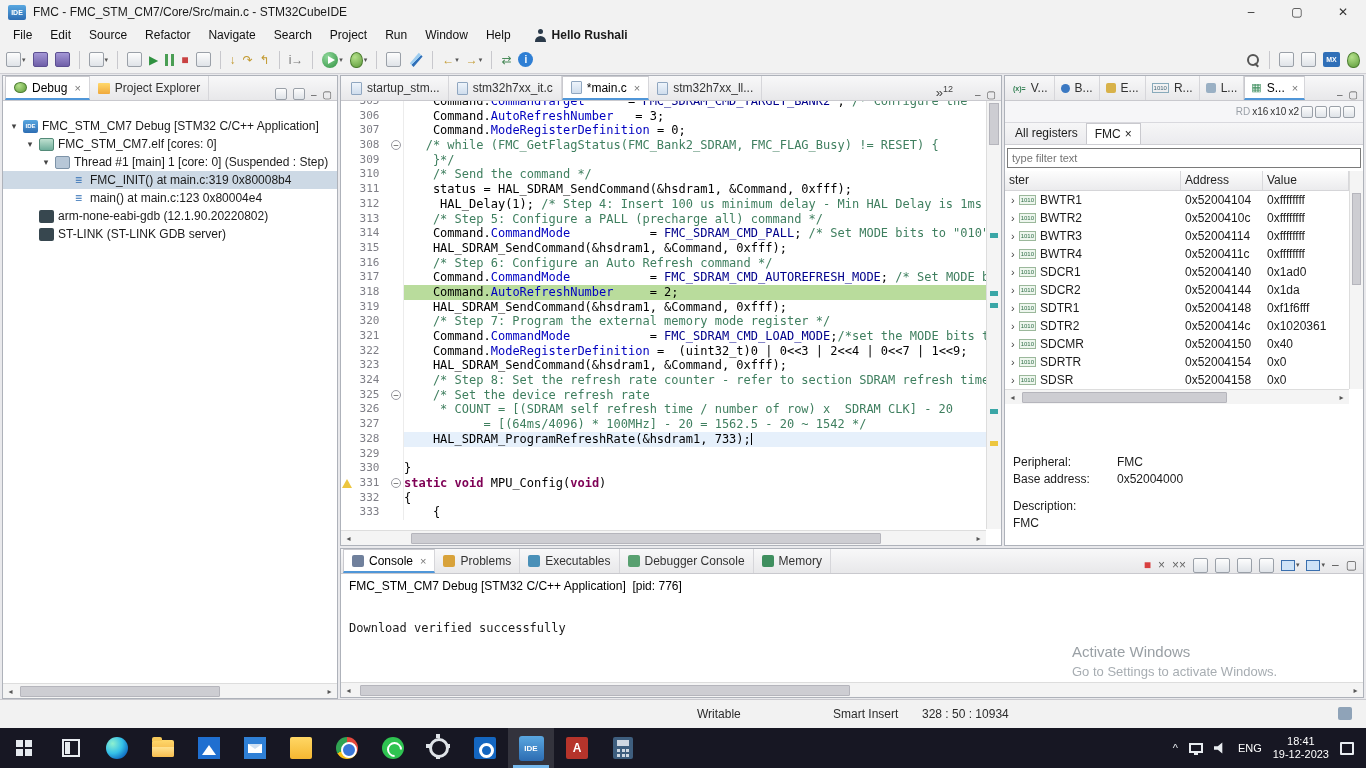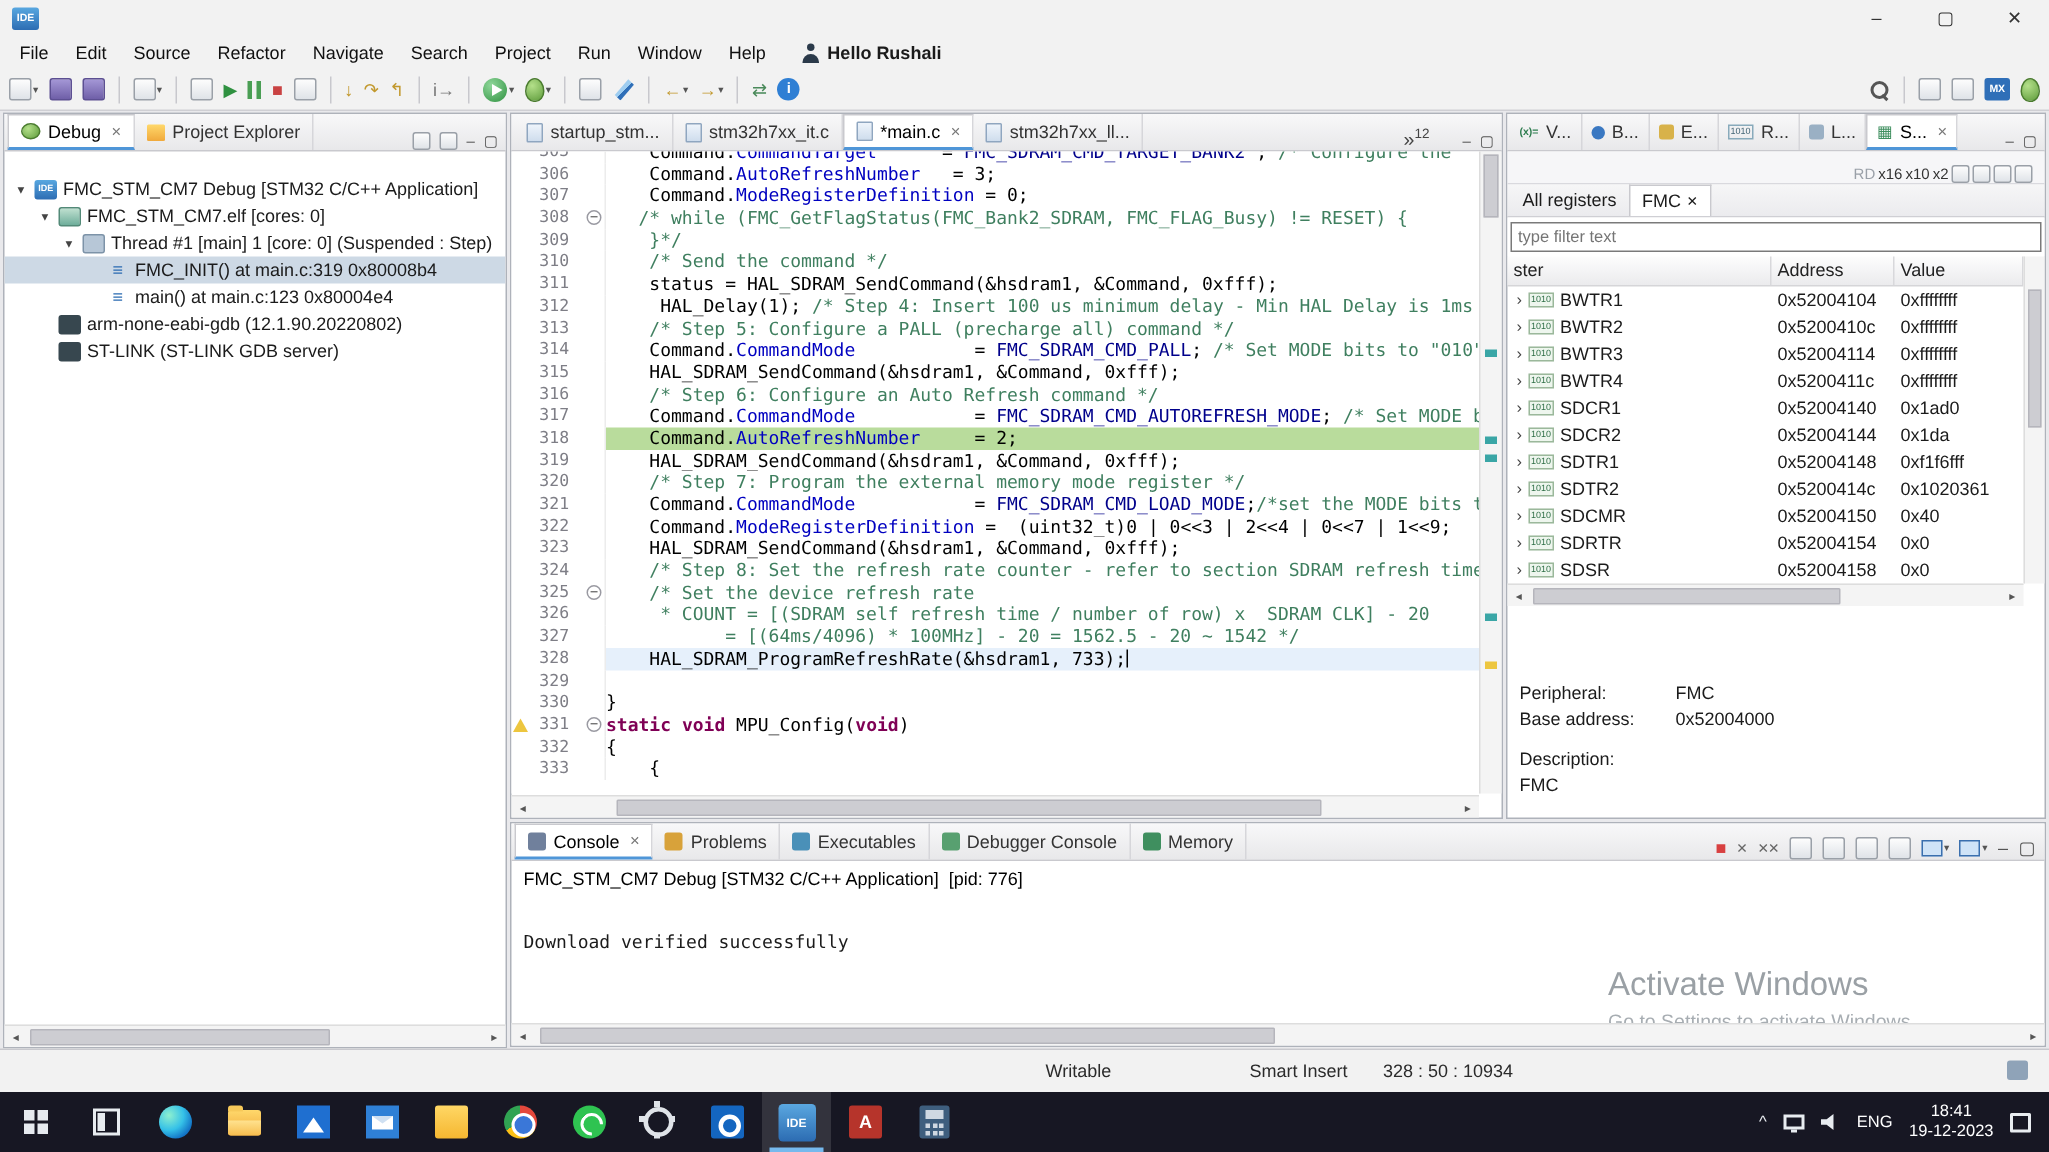--- a/index.html
+++ b/index.html
@@ -91,21 +91,21 @@
 
 .regs-panel{left:1004px;top:75px;width:360px;height:471px}
 .vtab{padding:0 6px}
 .vt{font-size:8px;color:#666;display:inline-block}
 .vt-vars{color:#2e7d4f;font-size:7px;font-weight:bold}
 .vt-bkpt{width:9px;height:9px;border-radius:50%;background:#3a78c2}
 .vt-expr{width:10px;height:10px;background:#d8b24a;border-radius:2px}
 .vt-regs{font-size:6px;border:1px solid #88aabb;padding:0 1px;color:#446677;line-height:8px}
 .vt-live{width:10px;height:10px;background:#9ab0c4;border-radius:2px}
 .vt-sfrs{color:#3f8f5f;font-size:11px}
-.regtoolbar{position:absolute;top:25px;left:0;right:0;height:22px;border-bottom:1px solid #d9d9de;display:flex;align-items:flex-end;justify-content:flex-end;gap:2px;padding:0 8px;background:#f6f6f8}
+.regtoolbar{position:absolute;top:25px;left:0;right:0;height:22px;border-bottom:1px solid #d9d9de;display:flex;align-items:center;justify-content:flex-end;gap:2px;padding:0 8px;background:#f6f6f8}
 .rt-text{font-size:10px;color:#333}
 .rt-dim{color:#9aa0a8}
 .subtabs{position:absolute;top:47px;left:0;right:0;height:22px;display:flex;align-items:flex-end;border-bottom:1px solid #cfcfd4;background:linear-gradient(#f6f6f7,#ebebee);padding-left:2px}
 .stab{height:21px;line-height:21px;padding:0 8px;font-size:12px;display:flex;gap:4px;align-items:center}
 .stab.active{background:#fff;border:1px solid #c9c9ce;border-bottom:none}
 .filter-wrap{position:absolute;top:69px;left:0;right:0;height:26px;padding:3px 2px;background:#fff}
 .filter-input{width:100%;height:20px;border:1px solid #7a7a7a;font-size:11px;padding:0 4px;color:#333;font-family:"Liberation Sans",sans-serif}
 .rhead{position:absolute;top:95px;left:0;right:14px;height:20px;display:grid;grid-template-columns:176px 82px 1fr;background:linear-gradient(#fdfdfd,#ebebed);border-bottom:1px solid #d5d5d8;font-size:12px;color:#222}
 .rhead span{padding:2px 4px;border-right:1px solid #d8d8db}
 .reg-rows{position:absolute;top:115px;left:0;right:14px}
@@ -122,21 +122,21 @@
 .ri-label{width:104px;flex:0 0 auto}
 
 
 .console-panel{left:340px;top:548px;width:1024px;height:150px}
 .ct-chip{width:12px;height:12px;border-radius:2px}
 .ct-con{background:#70809c}.ct-prob{background:#d8a23a}.ct-exe{background:#4a90b8}.ct-dbg{background:#58a070}.ct-mem{background:#3f8f5f}
 .ctools{margin-left:auto;display:flex;gap:7px;align-items:center;padding-right:6px}
 .console-title{position:absolute;top:30px;left:8px;white-space:pre;font-size:12px;color:#000}
 .console-body{position:absolute;top:72px;left:8px;font-family:"DejaVu Sans Mono","Liberation Mono",monospace;font-size:12px;white-space:pre}
 .watermark{position:absolute;left:731px;top:94px}
-.wm1{font-size:22px;color:#9aa0a5}
+.wm1{font-size:15px;color:#9aa0a5}
 .wm2{font-size:13px;color:#a7adb2;margin-top:4px}
 
 
 .statusbar{position:absolute;left:0;right:0;top:699px;height:29px;background:#f2f2f2;border-top:1px solid #c9c9ce;font-size:12px;color:#2b2b2b}
 .sb-writable{position:absolute;left:697px;top:7px}
 .sb-insert{position:absolute;left:833px;top:7px}
 .sb-pos{position:absolute;left:922px;top:7px}
 .sb-icon{position:absolute;right:14px;top:7px;width:14px;height:13px;background:#8fa3b8;border-radius:2px}
 
 
@@ -190,20 +190,21 @@
 .tray-clock{font-size:11px;line-height:13px;text-align:center}
 .tray-ac{width:14px;height:13px;border:2px solid #e8ecf0;border-radius:1px}
 </style>
 </head>
 <body>
 
 <div class="screen">
 
   <div class="titlebar">
     <span class="app-badge">IDE</span>
+    <span class="title-text">FMC - FMC_STM_CM7/Core/Src/main.c - STM32CubeIDE</span>
     <span class="win-controls">
       <span class="win-btn">–</span>
       <span class="win-btn">▢</span>
       <span class="win-btn">✕</span>
     </span>
   </div>
 
   <div class="menubar">
     <span style="display:flex">
         <span class="menu-item">File</span>

